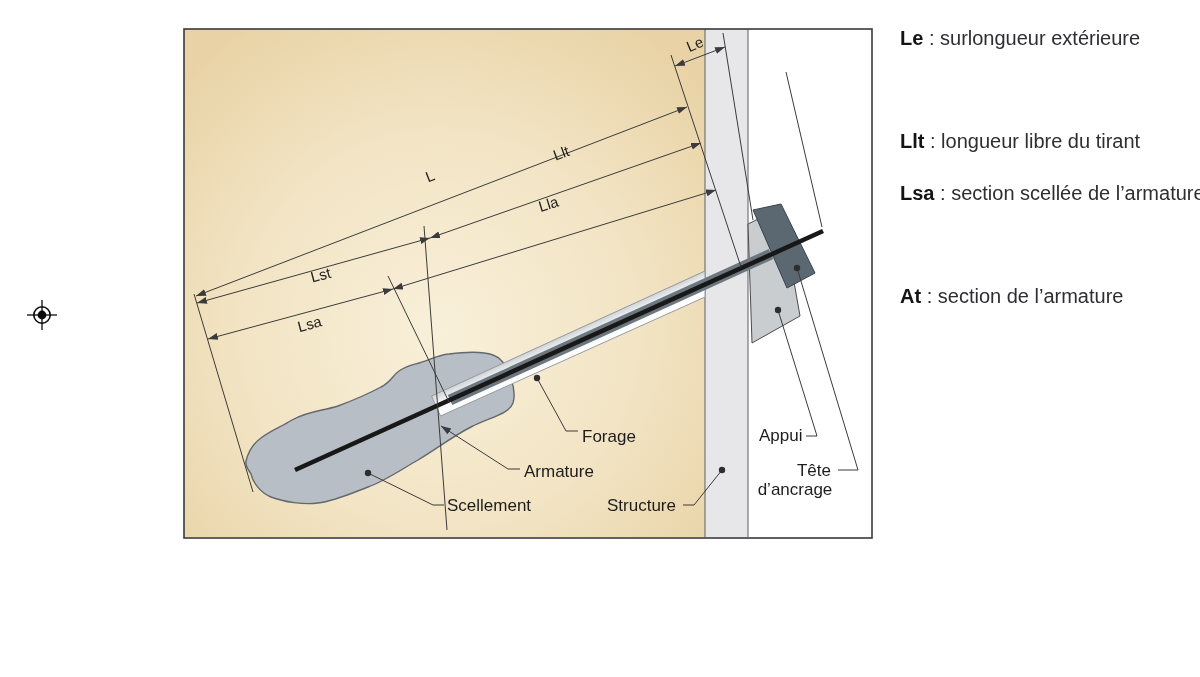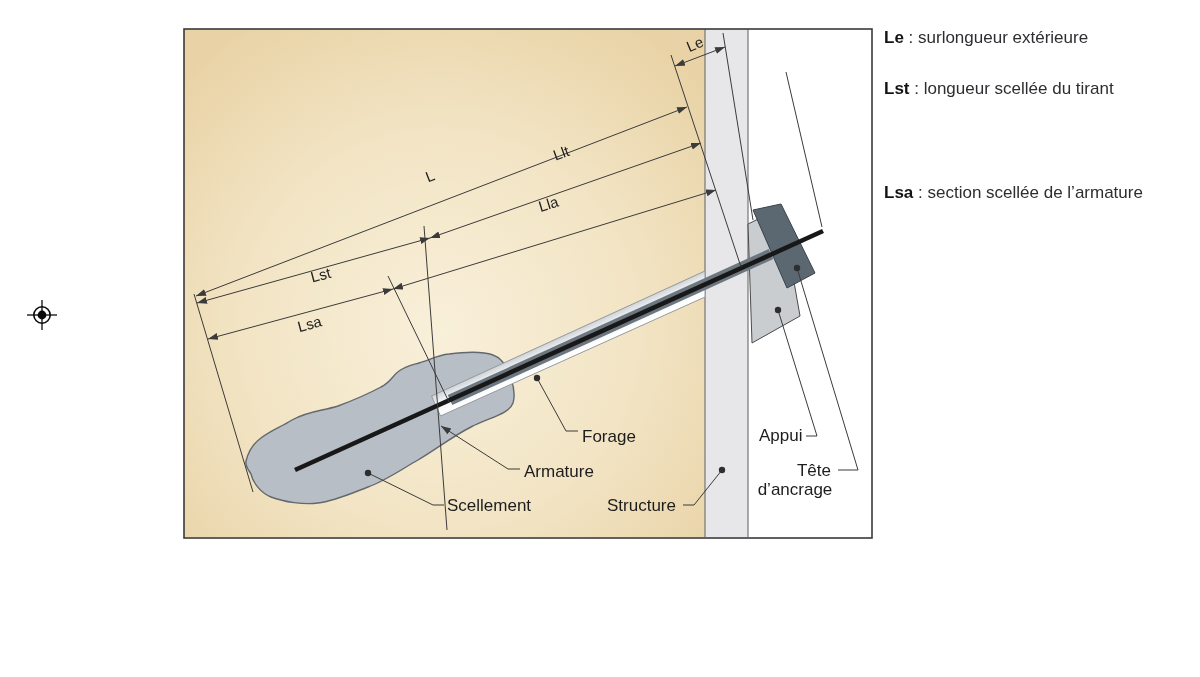--- a/index.html
+++ b/index.html
@@ -20,23 +20,23 @@
     font-family:"Liberation Sans", sans-serif;
     font-size:17px;
     fill:#1d1d1d;
   }
   #legend{
     position:absolute;
     left:884px;top:0;width:310px;height:320px;
   }
   .legend-row{
     position:absolute;
-    left:0;
+    left:16px;
     white-space:nowrap;
-    font-size:17px;
+    font-size:20px;
     color:#2e2e32;
     line-height:18px;
   }
   .legend-term{font-weight:bold;color:#141414;}
 </style>
 </head>
 <body>
 
 <div id="canvas">
 
@@ -140,17 +140,18 @@
     <g stroke="#0b0b0b" fill="none">
       <line x1="27" y1="315" x2="57" y2="315" stroke-width="1.3"></line>
       <line x1="42" y1="300" x2="42" y2="330" stroke-width="1.3"></line>
       <circle cx="42" cy="315" r="8.2" stroke-width="1.6"></circle>
       <circle cx="42" cy="315" r="4.4" fill="#0b0b0b" stroke="none"></circle>
     </g>
   </svg>
 
   <div id="legend">
     <div class="legend-row" style="top:29px"><span class="legend-term">Le</span><span> : </span><span>surlongueur extérieure</span></div>
-    <div class="legend-row" style="top:80px"><span class="legend-term">Lst</span><span> : </span><span>longueur scellée du tirant</span></div>
+    <div class="legend-row" style="top:132px"><span class="legend-term">Llt</span><span> : </span><span>longueur libre du tirant</span></div>
     <div class="legend-row" style="top:184px"><span class="legend-term">Lsa</span><span> : </span><span>section scellée de l’armature</span></div>
+    <div class="legend-row" style="top:287px"><span class="legend-term">At</span><span> : </span><span>section de l’armature</span></div>
   </div>
 
 </div>
 
 </body></html>

